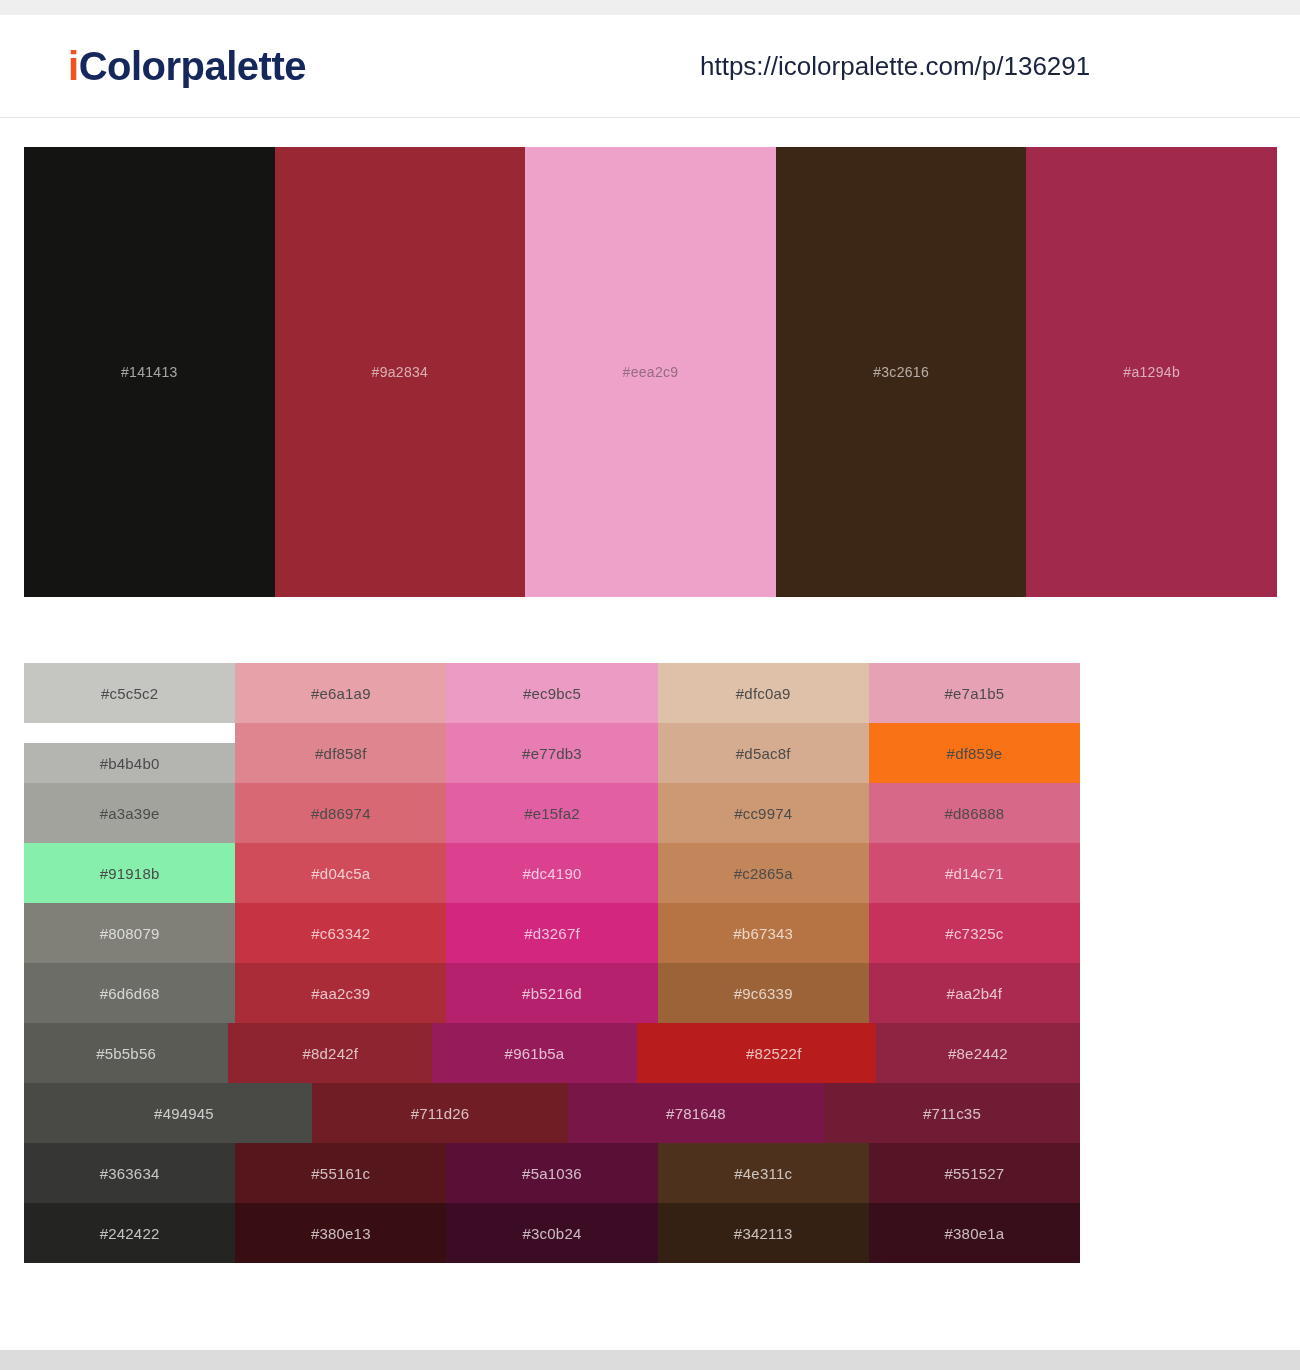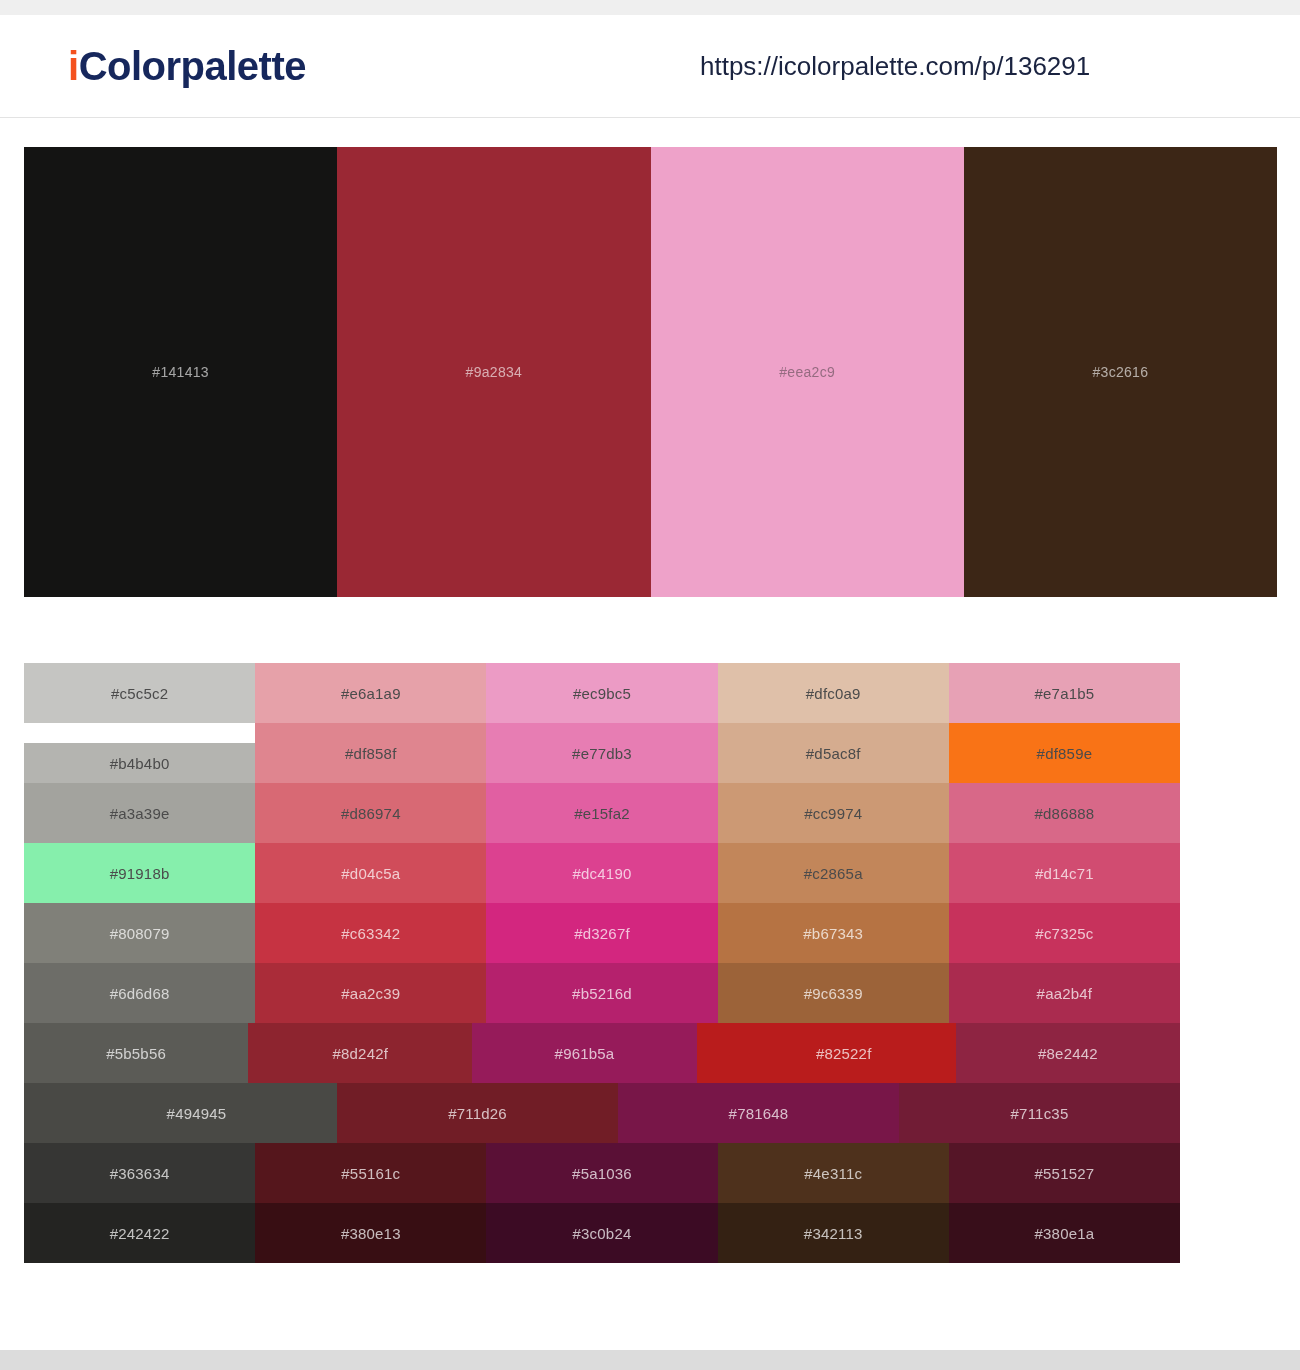--- a/index.html
+++ b/index.html
@@ -82,21 +82,21 @@
   }
   .main-swatch.on-light .hex {
     color: rgba(40,40,40,0.45);
   }
 
   
   .shade-grid {
     position: absolute;
     left: 24px;
     top: 663px;
-    width: 1156px;
+    width: 1056px;
     height: 600px;
     display: flex;
     flex-direction: column;
   }
   .shade-row {
     display: flex;
     height: 60px;
   }
   .shade-cell {
     flex: 1 1 0;
@@ -137,20 +137,23 @@
     </div>
     <div class="main-swatch" style="background: rgb(154, 40, 52);">
       <div class="hex">#9a2834</div>
     </div>
     <div class="main-swatch on-light" style="background: rgb(238, 162, 201);">
       <div class="hex">#eea2c9</div>
     </div>
     <div class="main-swatch" style="background: rgb(60, 38, 22);">
       <div class="hex">#3c2616</div>
     </div>
+    <div class="main-swatch" style="background: rgb(161, 41, 75);">
+      <div class="hex">#a1294b</div>
+    </div>
   </div>
 
 <div class="shade-grid">
     <div class="shade-row">
       <div class="shade-cell dark-text" style="background: rgb(197, 197, 194);">#c5c5c2</div>
       <div class="shade-cell dark-text" style="background: rgb(230, 161, 169);">#e6a1a9</div>
       <div class="shade-cell dark-text" style="background: rgb(236, 155, 197);">#ec9bc5</div>
       <div class="shade-cell dark-text" style="background: rgb(223, 192, 169);">#dfc0a9</div>
       <div class="shade-cell dark-text" style="background: rgb(231, 161, 181);">#e7a1b5</div>
     </div>

